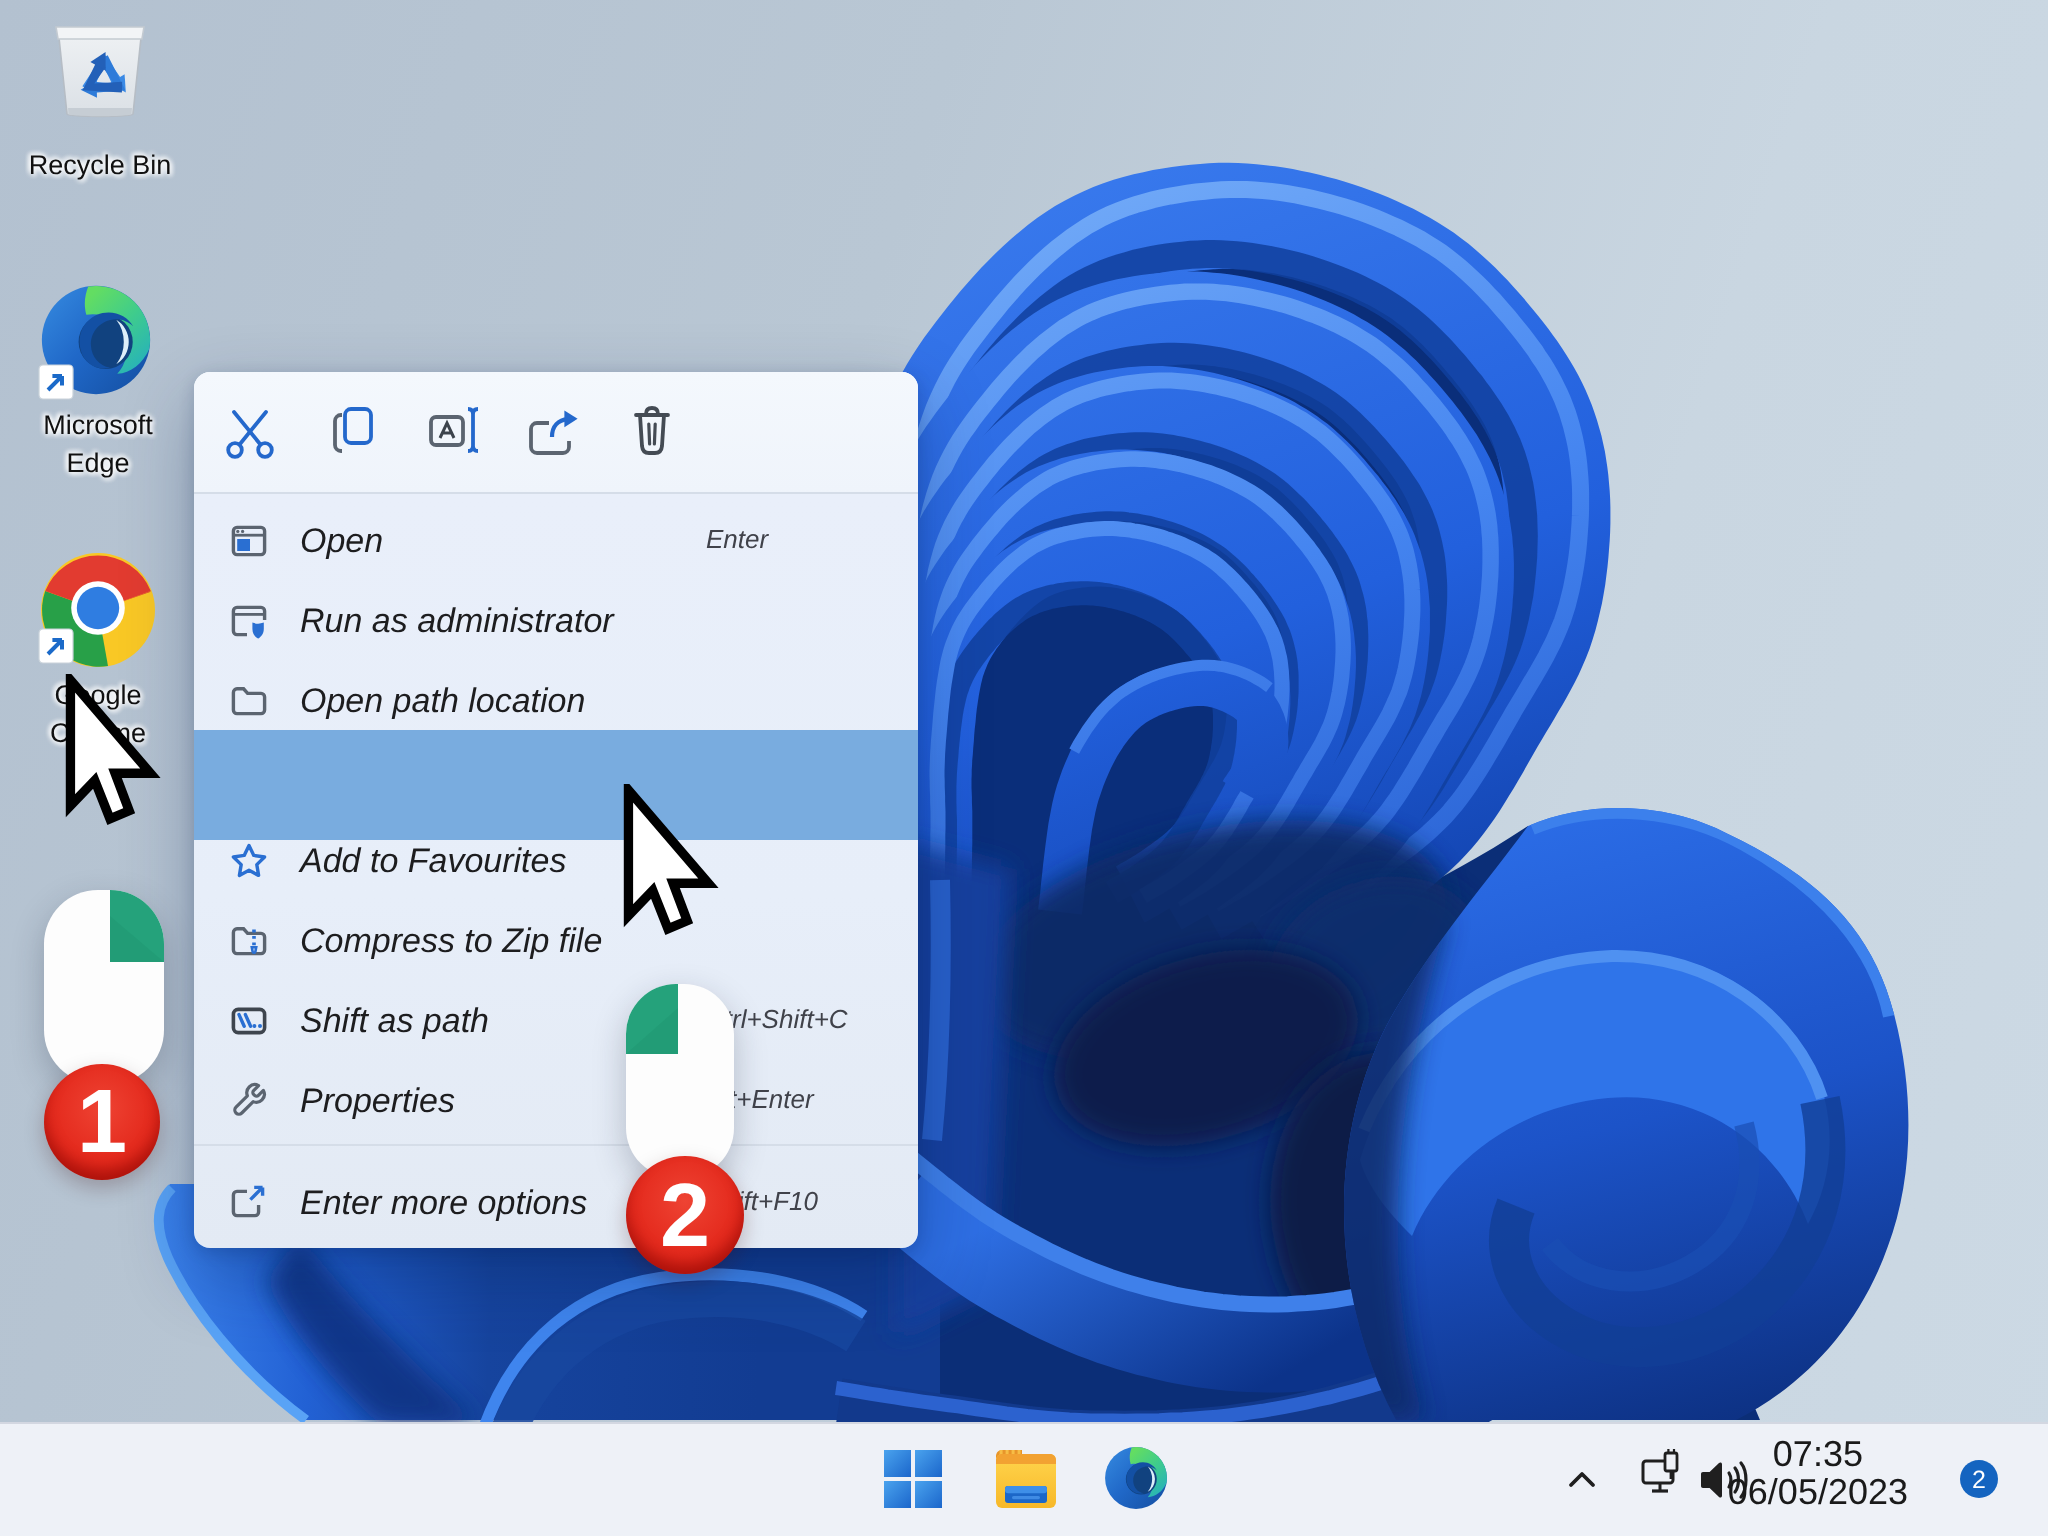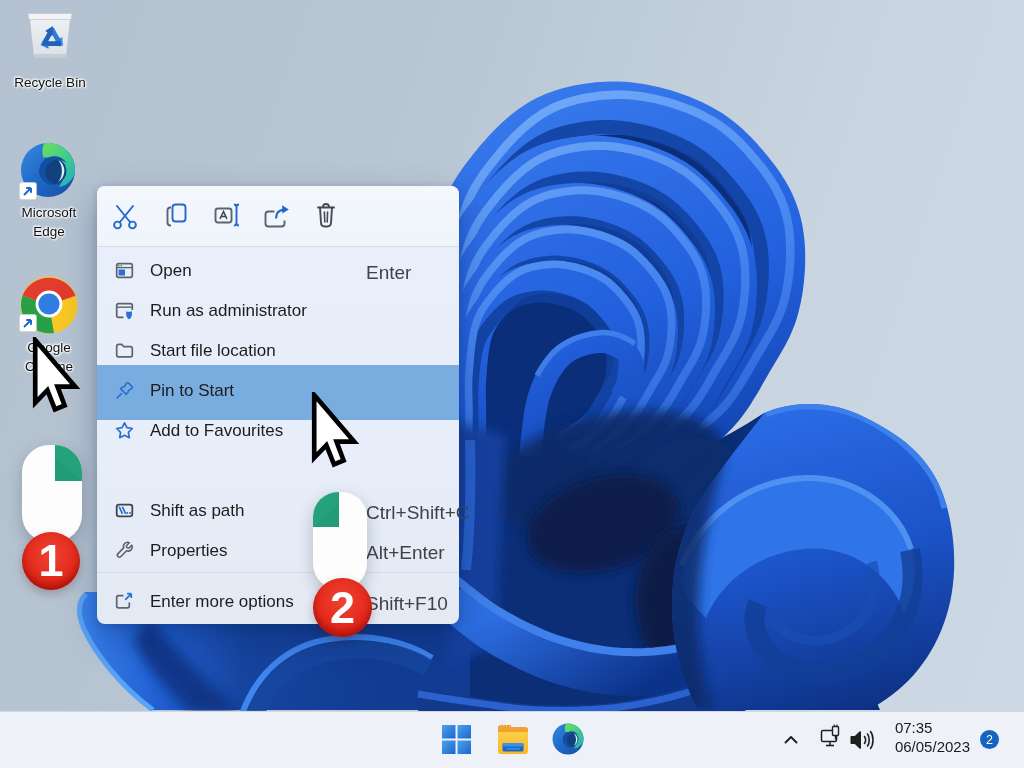--- a/index.html
+++ b/index.html
@@ -10,29 +10,29 @@
   .dicon{position:absolute;text-align:center;}
   .dlabel{position:absolute;width:120px;text-align:center;font-size:13.5px;color:#111;
     text-shadow:0 0 3px #fff,0 0 3px #fff,1px 1px 2px #fff,-1px -1px 2px #fff;line-height:19px;}
   
   #menu{position:absolute;left:97px;top:186px;width:362px;height:438px;border-radius:8px;
     background:linear-gradient(180deg,#f0f5fb 0%,#e9effa 14%,#e7eef9 60%,#e3eaf4 100%);
     box-shadow:0 14px 36px rgba(0,30,80,.30), 0 2px 8px rgba(0,30,80,.18);}
   #iconrow{position:absolute;left:0;top:0;width:362px;height:60px;border-radius:8px 8px 0 0;
     background:linear-gradient(180deg,#f4f8fd,#eff4fb);}
   .sep{position:absolute;left:0;width:362px;height:1px;background:#d5dde8;}
-  .mi{position:absolute;left:0;width:394px;height:40px;}
+  .mi{position:absolute;left:0;width:394px;height:40px;font-style:italic;}
   .mi .ic{position:absolute;left:17px;top:10px;width:21px;height:21px;}
   .mi .lb{position:absolute;left:53px;top:10.5px;font-size:17px;color:#1d1d1f;white-space:nowrap;}
-  .mi .sc{position:absolute;left:269px;top:11.5px;font-size:19px;color:#40424a;white-space:nowrap;}
+  .mi .sc{position:absolute;left:256px;top:11.5px;font-size:13px;color:#40424a;white-space:nowrap;}
   #hl{position:absolute;left:0;top:179px;width:362px;height:55px;background:#79acdf;}
   
   #taskbar{position:absolute;left:0;top:711px;width:1024px;height:57px;background:#eef1f7;
     border-top:1px solid rgba(130,140,160,.25);box-sizing:border-box;}
-  #clock{position:absolute;right:54px;top:718px;text-align:left;font-size:15px;color:#1a1a1a;line-height:19px;}
+  #clock{position:absolute;right:70px;top:718px;text-align:center;font-size:18px;color:#1a1a1a;line-height:19px;}
   
   .pill{position:absolute;background:#fdfdfd;box-shadow:0 6px 16px rgba(30,40,60,.25);overflow:hidden;}
   .num{position:absolute;border-radius:50%;background:radial-gradient(circle at 50% 38%,#ee4333 0%,#e42a1d 55%,#d1180c 100%);
     box-shadow:inset 0 -5px 7px rgba(120,0,0,.45), 0 4px 10px rgba(60,10,10,.25);
     color:#fff;font-weight:bold;text-align:center;}
   .cursor{position:absolute;}
 </style>
 </head>
 <body>
 <div id="desktop">
@@ -243,34 +243,35 @@
           <path d="M18.3,10 L18.3,5.5 C18.3,4.5 17.5,3.7 16.5,3.7 L4.5,3.7 C3.5,3.7 2.7,4.5 2.7,5.5 L2.7,15.5 C2.7,16.5 3.5,17.3 4.5,17.3 L9.5,17.3" stroke="#5b6470" stroke-width="1.7"></path>
           <path d="M3,7.2 L18,7.2" stroke="#5b6470" stroke-width="1.4"></path>
           <path d="M12.2,11.3 c1.9,0.75 3.8,0.75 5.7,0 l0,3.2 c0,2.8 -1.9,4.3 -2.85,4.8 c-0.95,-0.5 -2.85,-2 -2.85,-4.8 Z" fill="#2a6fd2"></path>
         </svg>
         <span class="lb">Run as administrator</span>
       </div>
     <div class="mi" style="top:144px;">
         <svg class="ic" viewBox="0 0 21 21" fill="none">
           <path d="M2.7,6.2 C2.7,5.2 3.5,4.4 4.5,4.4 L7.8,4.4 L9.8,6.7 L16.5,6.7 C17.5,6.7 18.3,7.5 18.3,8.5 L18.3,15 C18.3,16 17.5,16.8 16.5,16.8 L4.5,16.8 C3.5,16.8 2.7,16 2.7,15 Z" stroke="#5b6470" stroke-width="1.7"></path>
         </svg>
-        <span class="lb">Start file location</span>
-      </div>
-    <div class="mi" style="top:184px;">
-        <svg class="ic" viewBox="0 0 21 21" fill="none">
-          <path d="M12.6,3.2 C13.2,2.6 14.1,2.6 14.7,3.2 L17.8,6.3 C18.4,6.9 18.4,7.8 17.8,8.4 L14.6,10.6 C14.3,12.3 13.5,13.5 12.2,14.3 L6.7,8.8 C7.5,7.5 8.7,6.7 10.4,6.4 L12.6,3.2 Z" stroke="#2a6fd2" stroke-width="1.7" stroke-linejoin="round"></path>
-          <path d="M7.2,13.8 L3.2,17.8" stroke="#2a6fd2" stroke-width="1.7" stroke-linecap="round"></path>
-        </svg>
-        <span class="lb">Pin to Start</span>
+        <span class="lb">Open path location</span>
       </div>
     <div class="mi" style="top:224px;padding-left:43px;">
         <svg class="ic" viewBox="0 0 21 21" fill="none">
           <path d="M10.5,2.8 L12.9,7.7 L18.3,8.5 L14.4,12.3 L15.3,17.7 L10.5,15.15 L5.7,17.7 L6.6,12.3 L2.7,8.5 L8.1,7.7 Z" stroke="#2a6fd2" stroke-width="1.7" stroke-linejoin="round"></path>
         </svg>
         <span class="lb">Add to Favourites</span>
+      </div>
+    <div class="mi" style="top:264px;">
+        <svg class="ic" viewBox="0 0 21 21" fill="none">
+          <path d="M2.7,6.2 C2.7,5.2 3.5,4.4 4.5,4.4 L7.8,4.4 L9.8,6.7 L16.5,6.7 C17.5,6.7 18.3,7.5 18.3,8.5 L18.3,15 C18.3,16 17.5,16.8 16.5,16.8 L4.5,16.8 C3.5,16.8 2.7,16 2.7,15 Z" stroke="#5b6470" stroke-width="1.7"></path>
+          <path d="M13,4.8 L13,6.2 M13,8 L13,9.4 M13,11.2 L13,12.6" stroke="#2a6fd2" stroke-width="1.8"></path>
+          <path d="M11.9,13.6 h2.2 l-0.4,2.2 c-0.1,0.8 -1.3,0.8 -1.4,0 Z" stroke="#2a6fd2" stroke-width="1.3"></path>
+        </svg>
+        <span class="lb">Compress to Zip file</span>
       </div>
     <div class="mi" style="top:304px;">
         <svg class="ic" viewBox="0 0 21 21" fill="none">
           <rect x="2.7" y="4.7" width="15.6" height="11.6" rx="2.4" stroke="#3e454e" stroke-width="1.8"></rect>
           <path d="M5.5,7.3 L8.1,13.1 M8.7,7.3 L11.3,13.1" stroke="#2a6fd2" stroke-width="1.7" stroke-linecap="round"></path>
           <circle cx="13.2" cy="13" r="1" fill="#2a6fd2"></circle>
           <circle cx="16" cy="13" r="1" fill="#2a6fd2"></circle>
         </svg>
         <span class="lb">Shift as path</span>
         <span class="sc">Ctrl+Shift+C</span>

